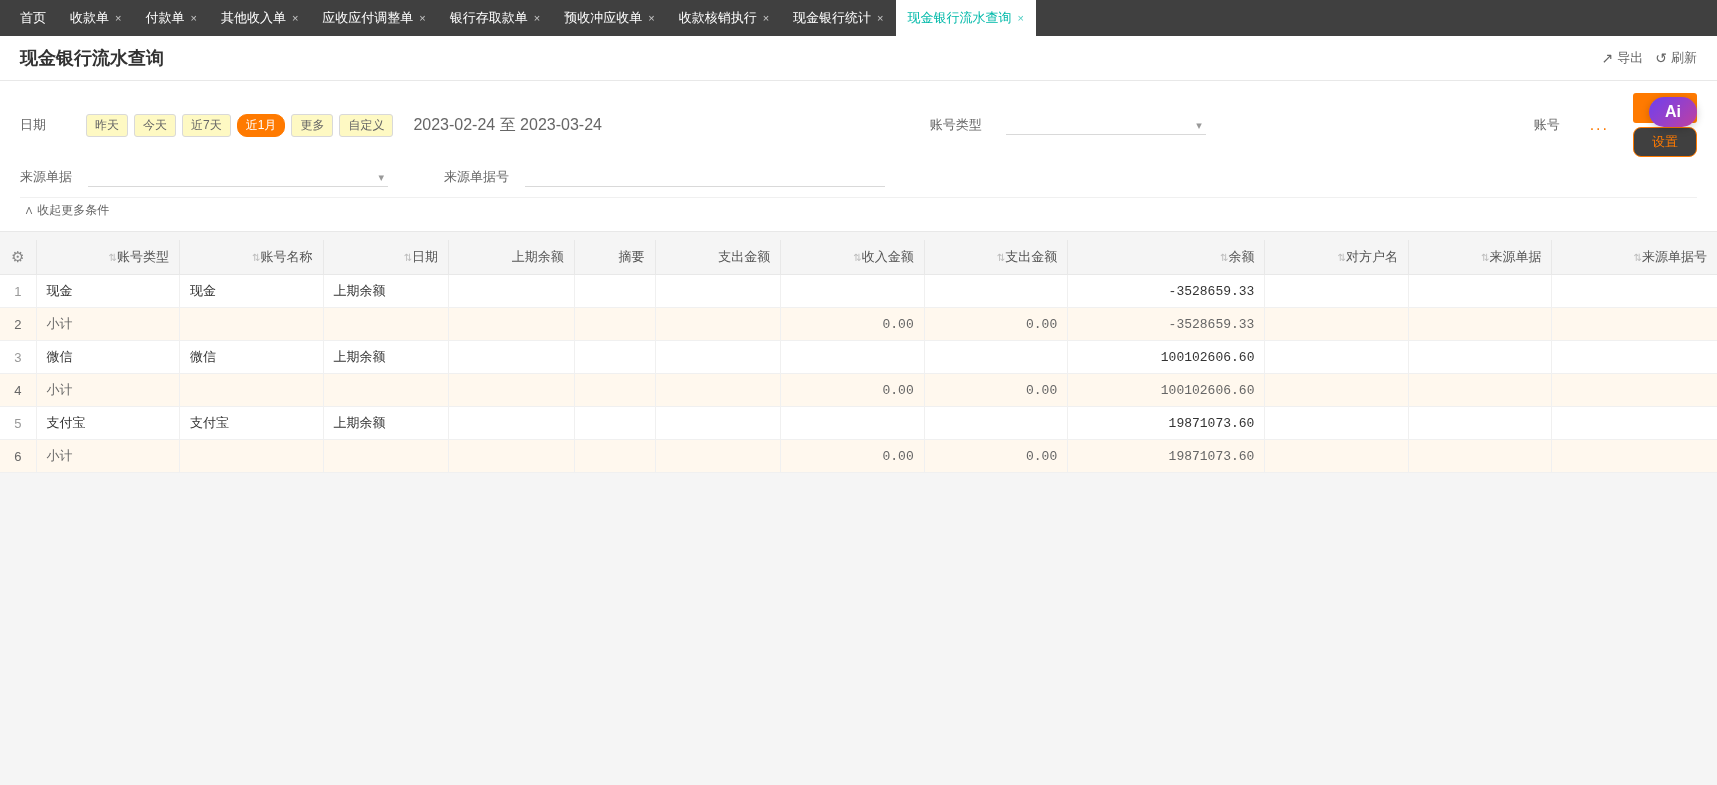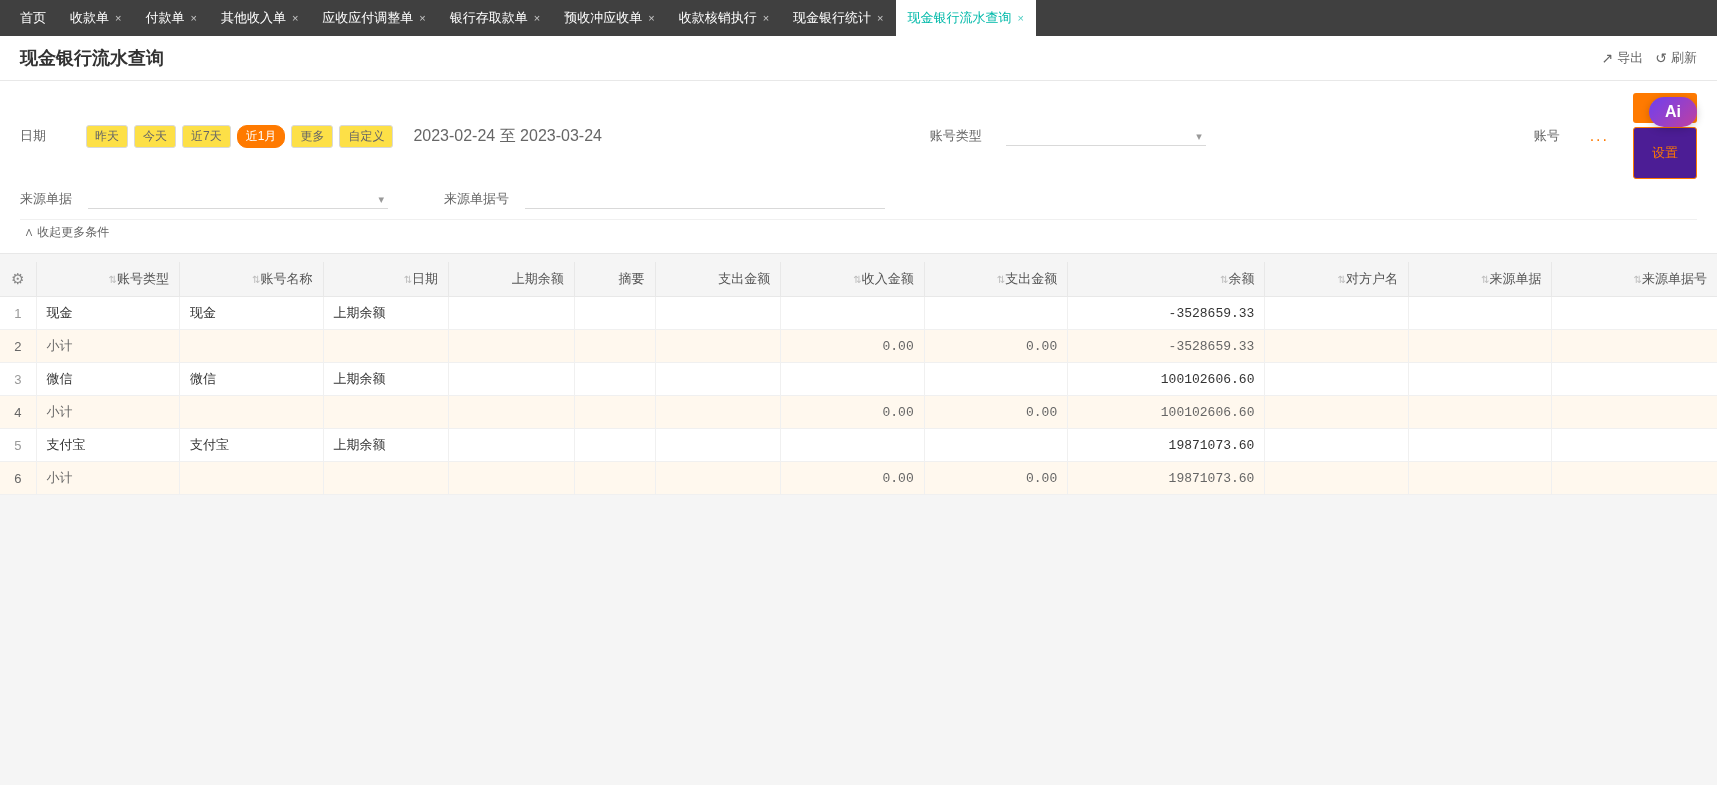--- a/index.html
+++ b/index.html
@@ -91,21 +91,21 @@
       align-items: center;
       gap: 6px;
     }
     .date-btn {
       padding: 2px 8px;
       border: 1px solid #d9d9d9;
       border-radius: 3px;
       cursor: pointer;
       font-size: 12px;
       color: #666;
-      background: #fde047;
+      background: #fef9c3;
     }
     .date-btn.active {
       background: #ff7a00;
       border-color: #ff7a00;
       color: #fff;
       border-radius: 10px;
     }
     .date-range {
       color: #666;
       font-size: 16px;
@@ -156,25 +156,25 @@
     .query-btn {
       background: #ff7a00;
       color: #fff;
       border: none;
       padding: 6px 18px;
       border-radius: 3px;
       cursor: pointer;
       font-size: 13px;
     }
     .settings-btn {
-      background: #4c1d95;
+      background: #404040;
       color: #ff7a00;
       border: 1px solid #ff7a00;
-      padding: 16px 18px;
-      border-radius: 3px;
+      padding: 5px 18px;
+      border-radius: 8px;
       cursor: pointer;
       font-size: 13px;
     }
     .collapse-bar {
       text-align: left;
       padding: 4px;
       cursor: pointer;
       color: #666;
       font-size: 12px;
       border-top: 1px solid #f0f0f0;

